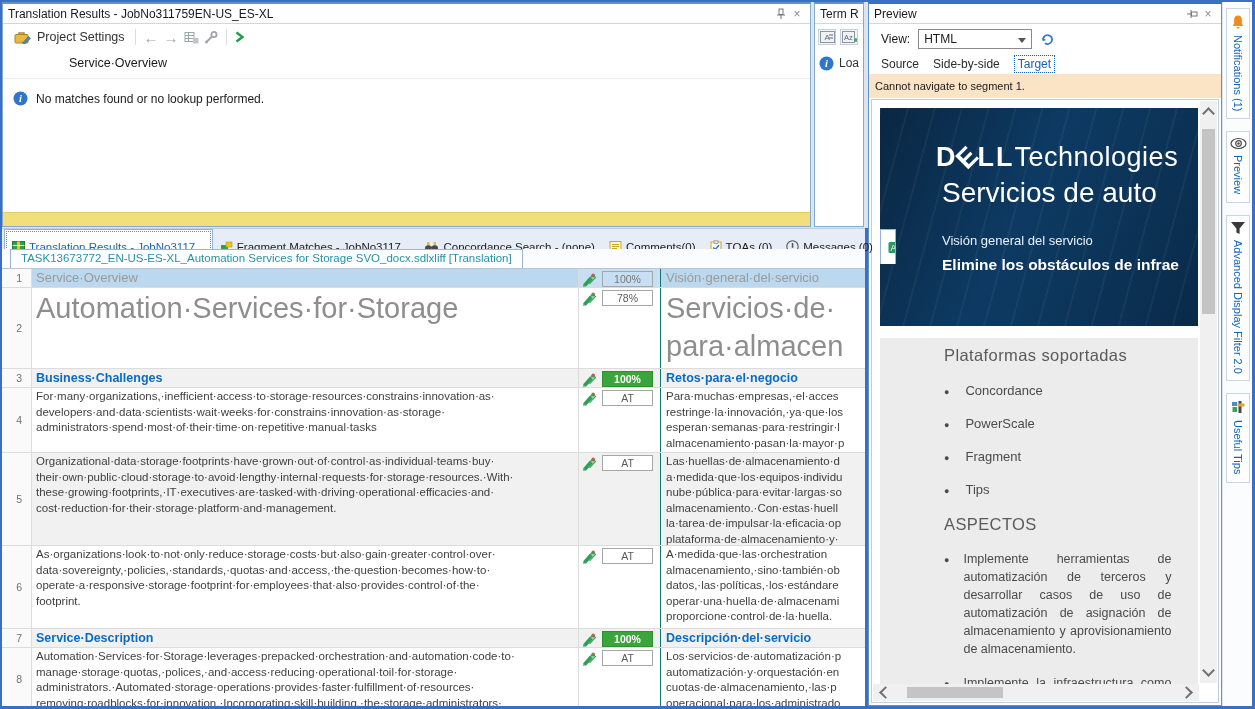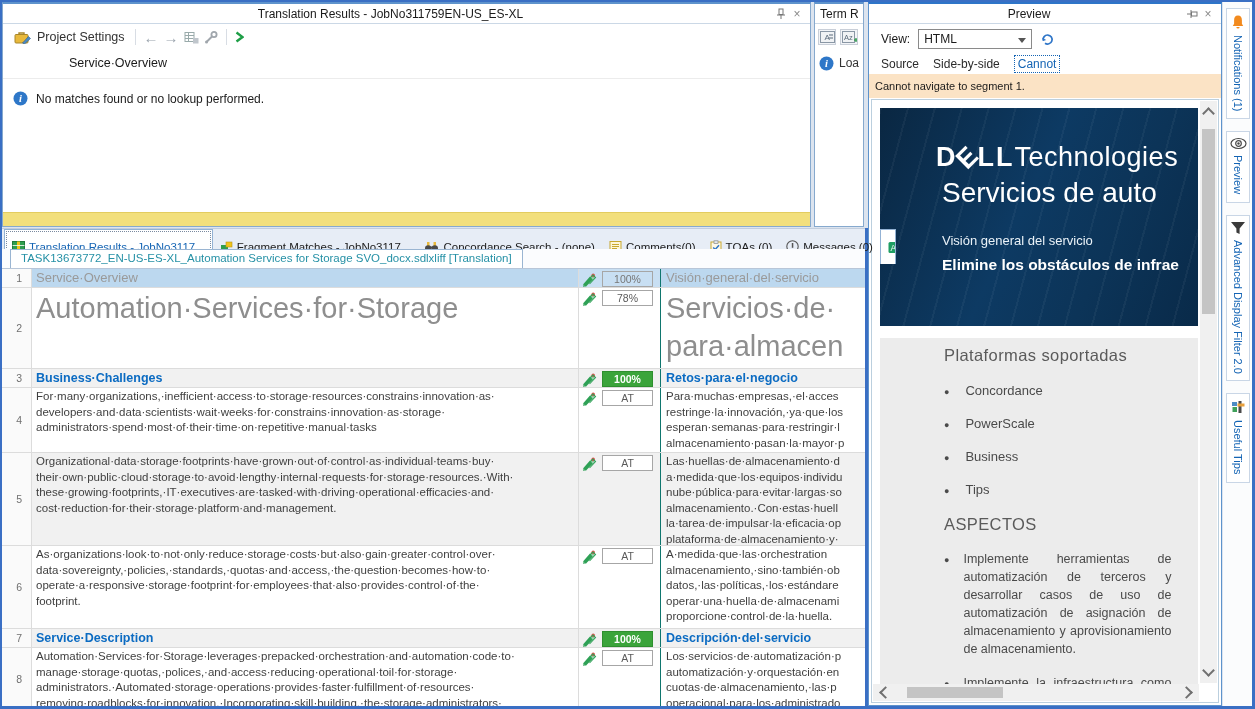--- a/index.html
+++ b/index.html
@@ -7,21 +7,21 @@
   body {
     position:relative; overflow:hidden;
     font-family:"Liberation Sans", sans-serif;
     background:#DCE4EF;
   }
   .win-border { position:absolute; inset:0; border:2px solid #3A6FC4; border-right-width:3px; border-bottom-width:3px; pointer-events:none; z-index:90; }
 
   
   .panel { position:absolute; background:#fff; border:1px solid #86A9CE; }
   .panel-title { height:20px; display:flex; align-items:center; padding:0 5px; border-bottom:1px solid #CBD8E6; font-size:12px; color:#1a1a1a; background:#fff; white-space:nowrap; overflow:hidden; }
-  .panel-title .t { flex:1; overflow:hidden;text-align:center; }
+  .panel-title .t { flex:1; overflow:hidden; }
   .title-btn { width:16px; height:14px; display:flex; align-items:center; justify-content:center; color:#8a8a8a; font-size:12px; cursor:default; }
 
   
   #tr-panel { left:2px; top:2px; width:809px; height:225px; border-top:2px solid #5E93CC; }
   #tr-toolbar { height:26px; display:flex; align-items:center; gap:5px; padding:0 9px; font-size:12.5px; color:#333; }
   .tb-sep { width:1px; height:16px; background:#D8DDE4; margin:0 3px; }
   .tb-btn { display:flex; align-items:center; gap:5px; padding:1px 2px; }
   .nav-arrow { font-size:15px; color:#9aa3ad; line-height:1; }
   #tr-source-line { padding:6px 0 8px 66px; font-size:12.5px; color:#1a1a1a; border-bottom:1px solid #ECECEC; }
   #tr-message { display:flex; align-items:center; gap:8px; padding:12px 0 0 10px; font-size:12px; color:#1a1a1a; }
@@ -484,21 +484,21 @@
     <span>
         <svg width="15" height="15" viewBox="0 0 15 15">
           <path d="M3.2 8.5 A4.5 4.5 0 1 1 5 11.2" fill="none" stroke="#2E75C8" stroke-width="1.7"></path>
           <path d="M2.2 5.8 L3.2 9 L6.2 8" fill="#2E75C8"></path>
         </svg>
       </span>
   </div>
   <div id="pv-tabs">
       <span class="pv-tab">Source</span>
       <span class="pv-tab">Side-by-side</span>
-      <span class="pv-tab active">Cannot</span>
+      <span class="pv-tab active">Target</span>
     </div>
   <div id="pv-warning">Cannot navigate to segment 1.</div>
   <div id="pv-content">
     <div id="banner">
       <div id="brand">
         <span class="b"><span>D</span><span class="e">E</span><span>LL</span></span><span class="l">Technologies</span>
       </div>
       <div id="bn-headline">Servicios de auto</div>
       <div id="bn-eyebrow">Visión general del servicio</div>
       <div id="bn-sub">Elimine los obstáculos de infrae</div>
@@ -509,21 +509,21 @@
           <li>
             <span class="doc-bullet">●</span>
             <span>Concordance</span>
           </li>
           <li>
             <span class="doc-bullet">●</span>
             <span>PowerScale</span>
           </li>
           <li>
             <span class="doc-bullet">●</span>
-            <span>Business</span>
+            <span>Fragment</span>
           </li>
           <li>
             <span class="doc-bullet">●</span>
             <span>Tips</span>
           </li>
         </ul>
       <div class="doc-h" id="aspects-h">ASPECTOS</div>
       <ul id="aspect-list">
           <li>
             <span class="doc-bullet">●</span>

